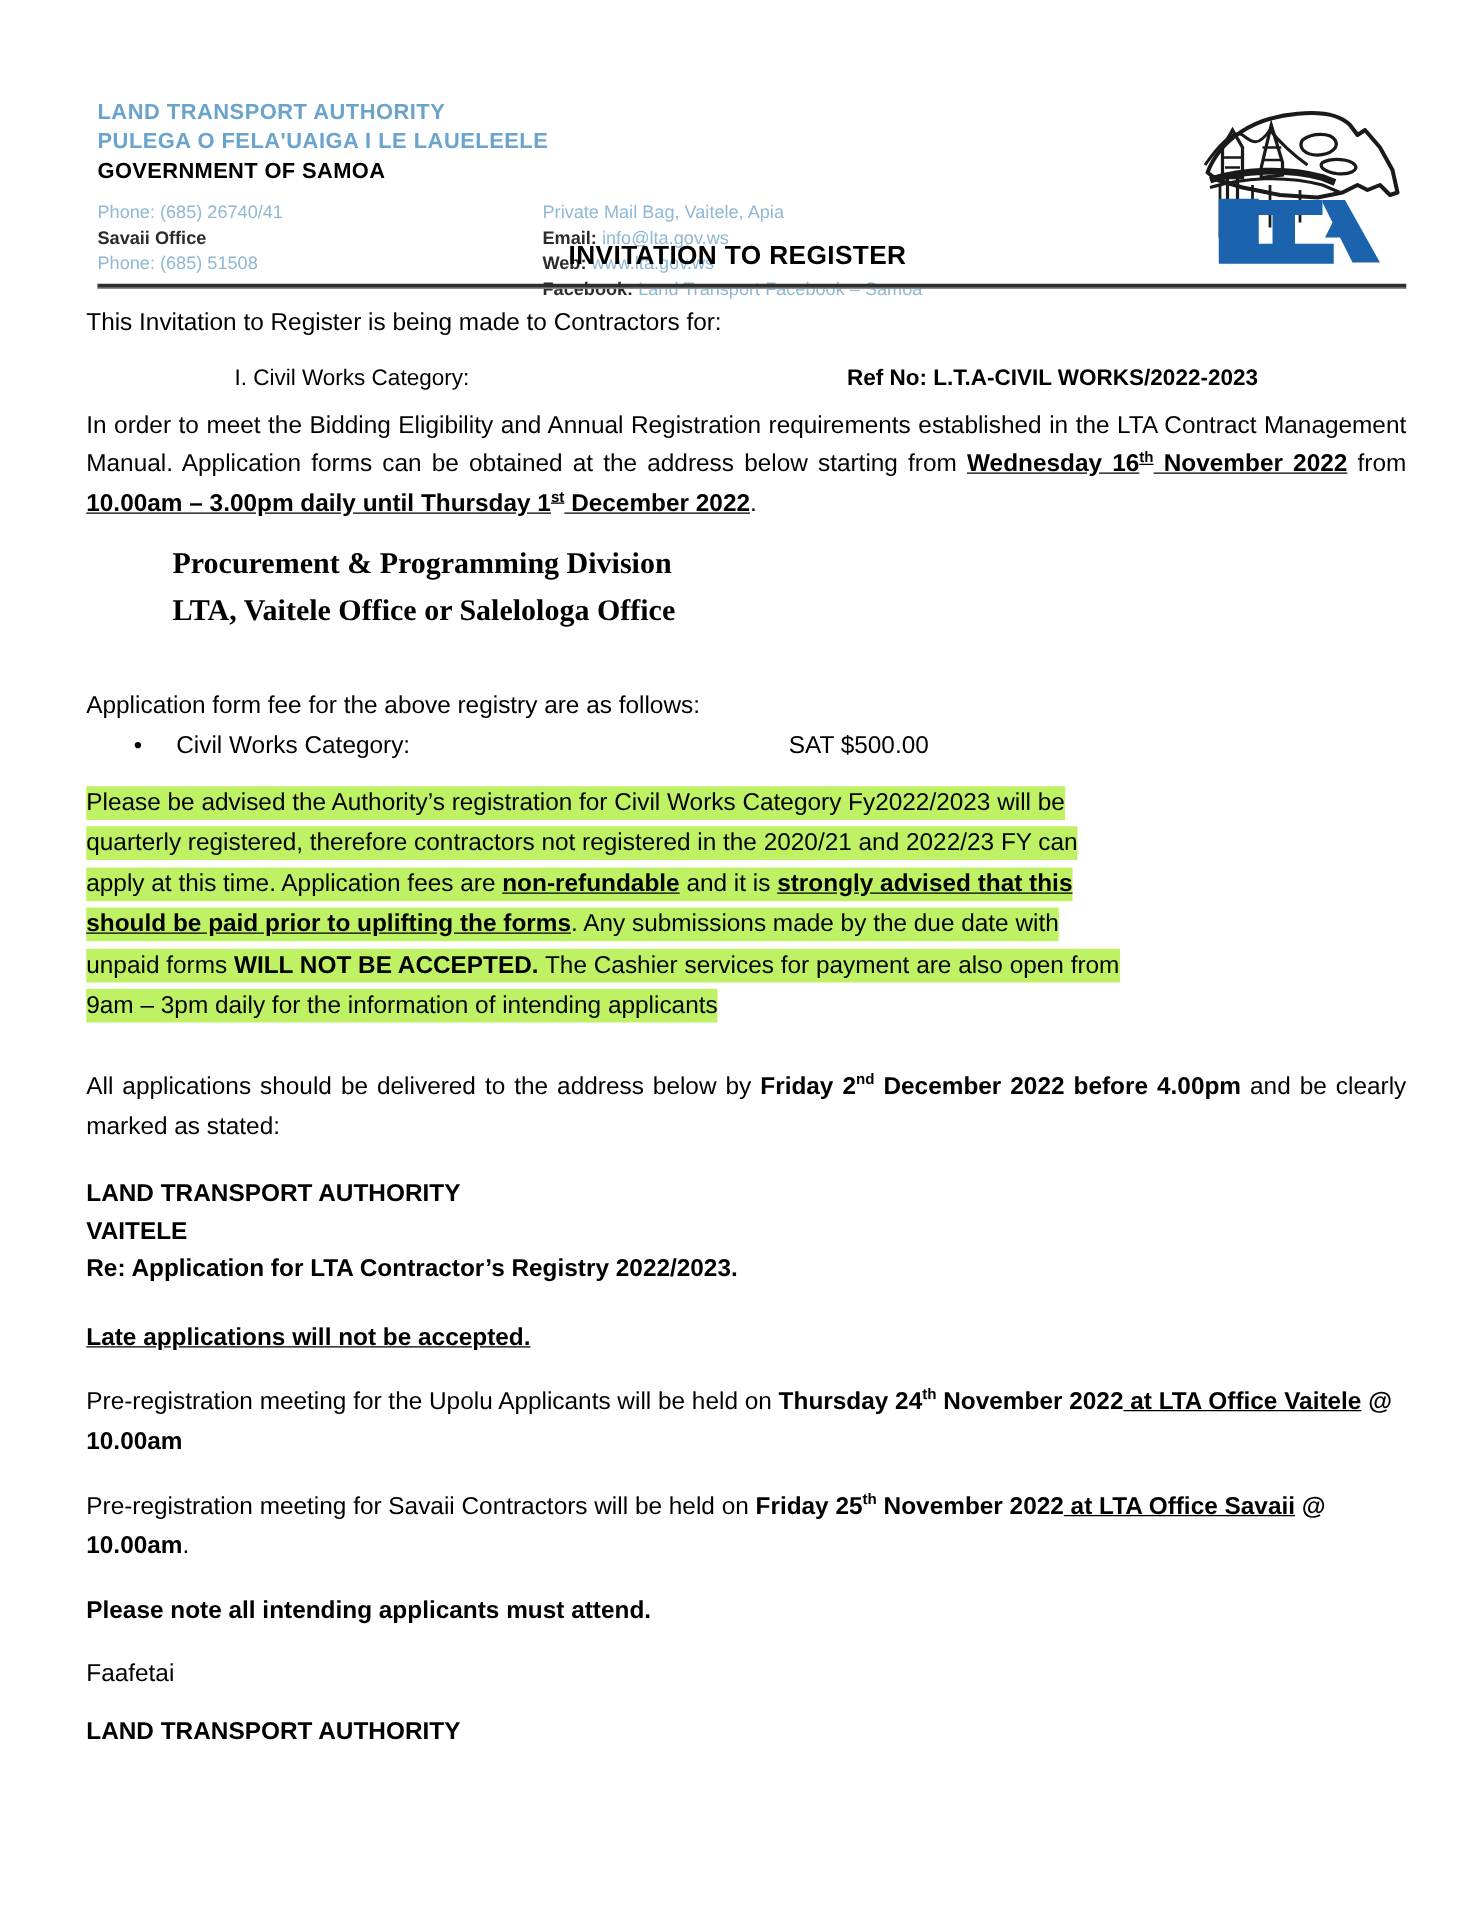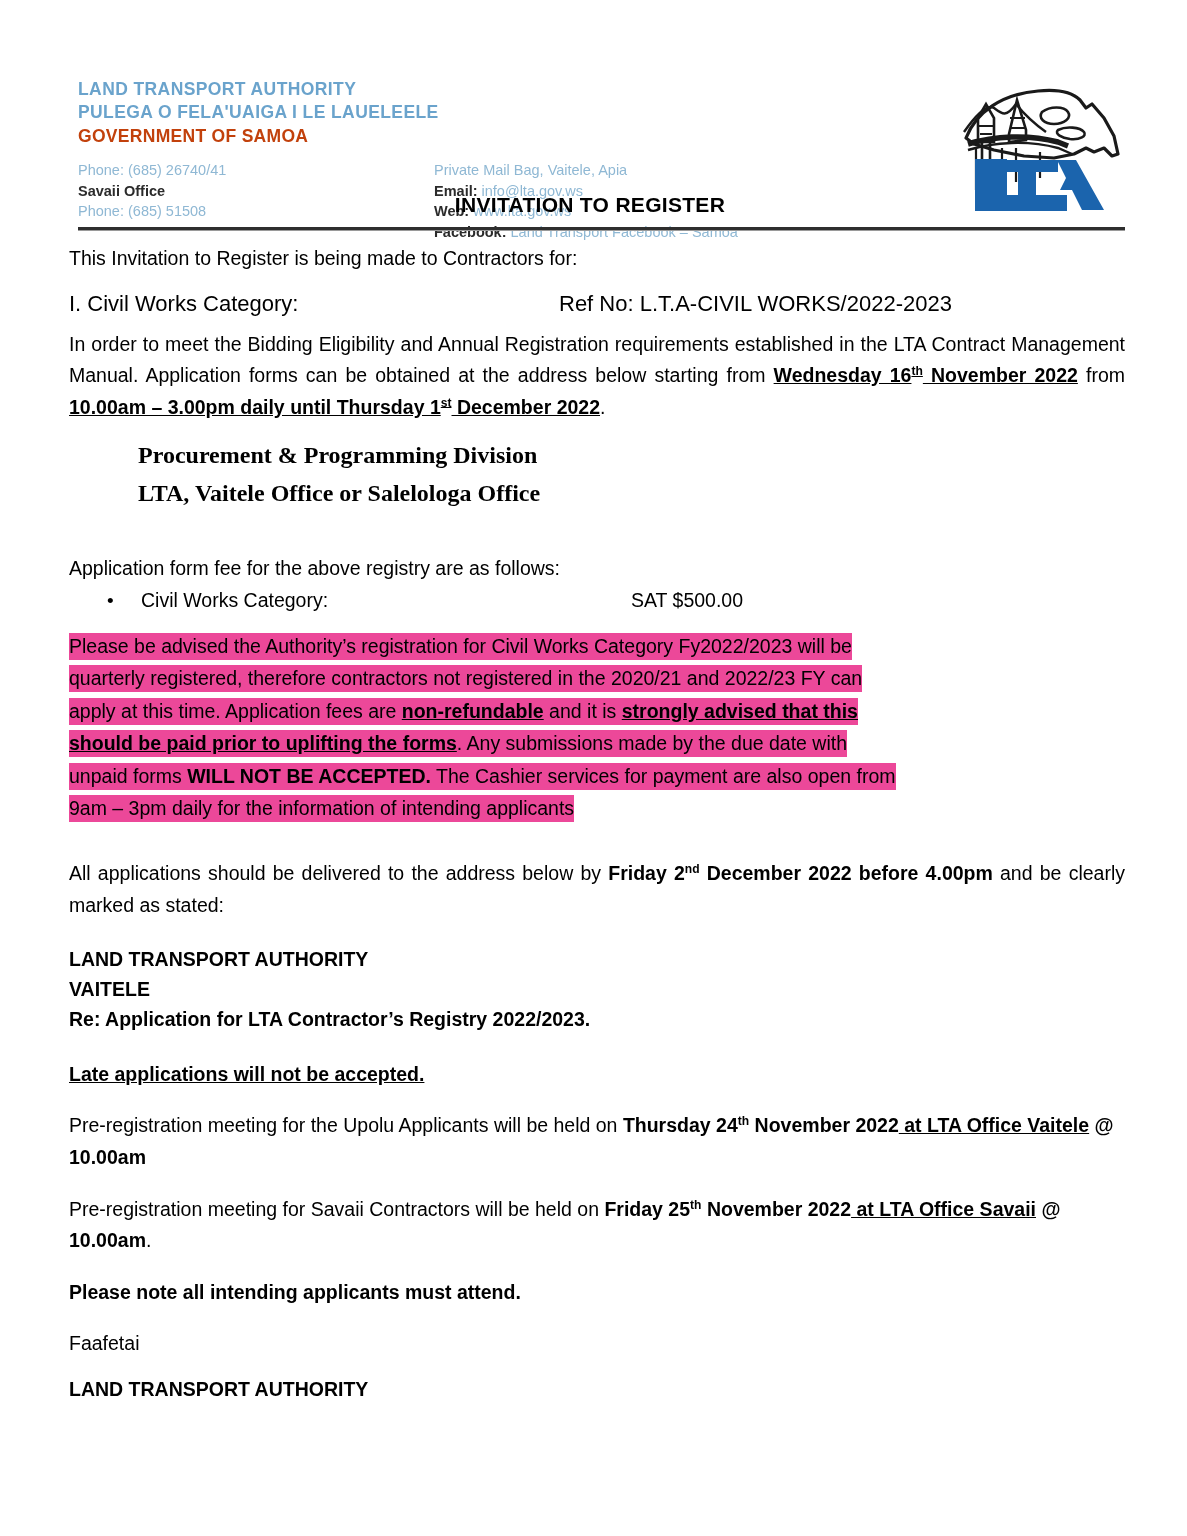--- a/index.html
+++ b/index.html
@@ -35,21 +35,21 @@
     line-height: 1.30;
   }
   .lh-line1, .lh-line2 {
     color: #6aa3cc;
     font-weight: bold;
     font-size: 17.5px;
     letter-spacing: 0.4px;
     white-space: nowrap;
   }
   .lh-line3 {
-    color: #c2410c;
+    color: #000000;
     font-weight: bold;
     font-size: 17.5px;
     letter-spacing: 0.3px;
     white-space: nowrap;
     padding-top: 1px;
   }
   .lh-cols {
     display: flex;
     margin-top: 13px;
     font-size: 14.5px;
@@ -120,24 +120,25 @@
   .sp-34 { height: 34px; }
   .sp-40 { height: 40px; }
 
   .b { font-weight: bold; }
   .bu { font-weight: bold; text-decoration: underline; }
   sup { font-size: 0.62em; vertical-align: super; line-height: 0; }
 
   .row-ref {
     display: flex;
     align-items: baseline;
-    font-size: 22px;
+    font-size: 18px;
+    justify-content: center;
   }
   .row-ref .left { width: 490px; }
-  .row-ref .right { font-weight: normal; }
+  .row-ref .right { font-weight: bold; }
 
   .addr-block {
     margin-left: 69px;
     font-weight: bold;
     font-size: 24px;
     line-height: 1.58;
     font-family: Liberation Serif, serif;
   }
 
   .fee-row {
@@ -158,21 +159,21 @@
     font-size: 19.5px;
     line-height: 1.66;
     text-align: justify;
     text-justify: inter-word;
   }
   .hl-block .hl-line {
     display: block;
     white-space: nowrap;
   }
   .hl-block .hl-line > span.mark {
-    background: #ec4899;
+    background: #bef264;
     box-decoration-break: clone;
     -webkit-box-decoration-break: clone;
     padding: 2px 0 3px 0;
   }
 
   .addr-to {
     font-weight: bold;
     font-size: 19.5px;
     line-height: 1.53;
   }

